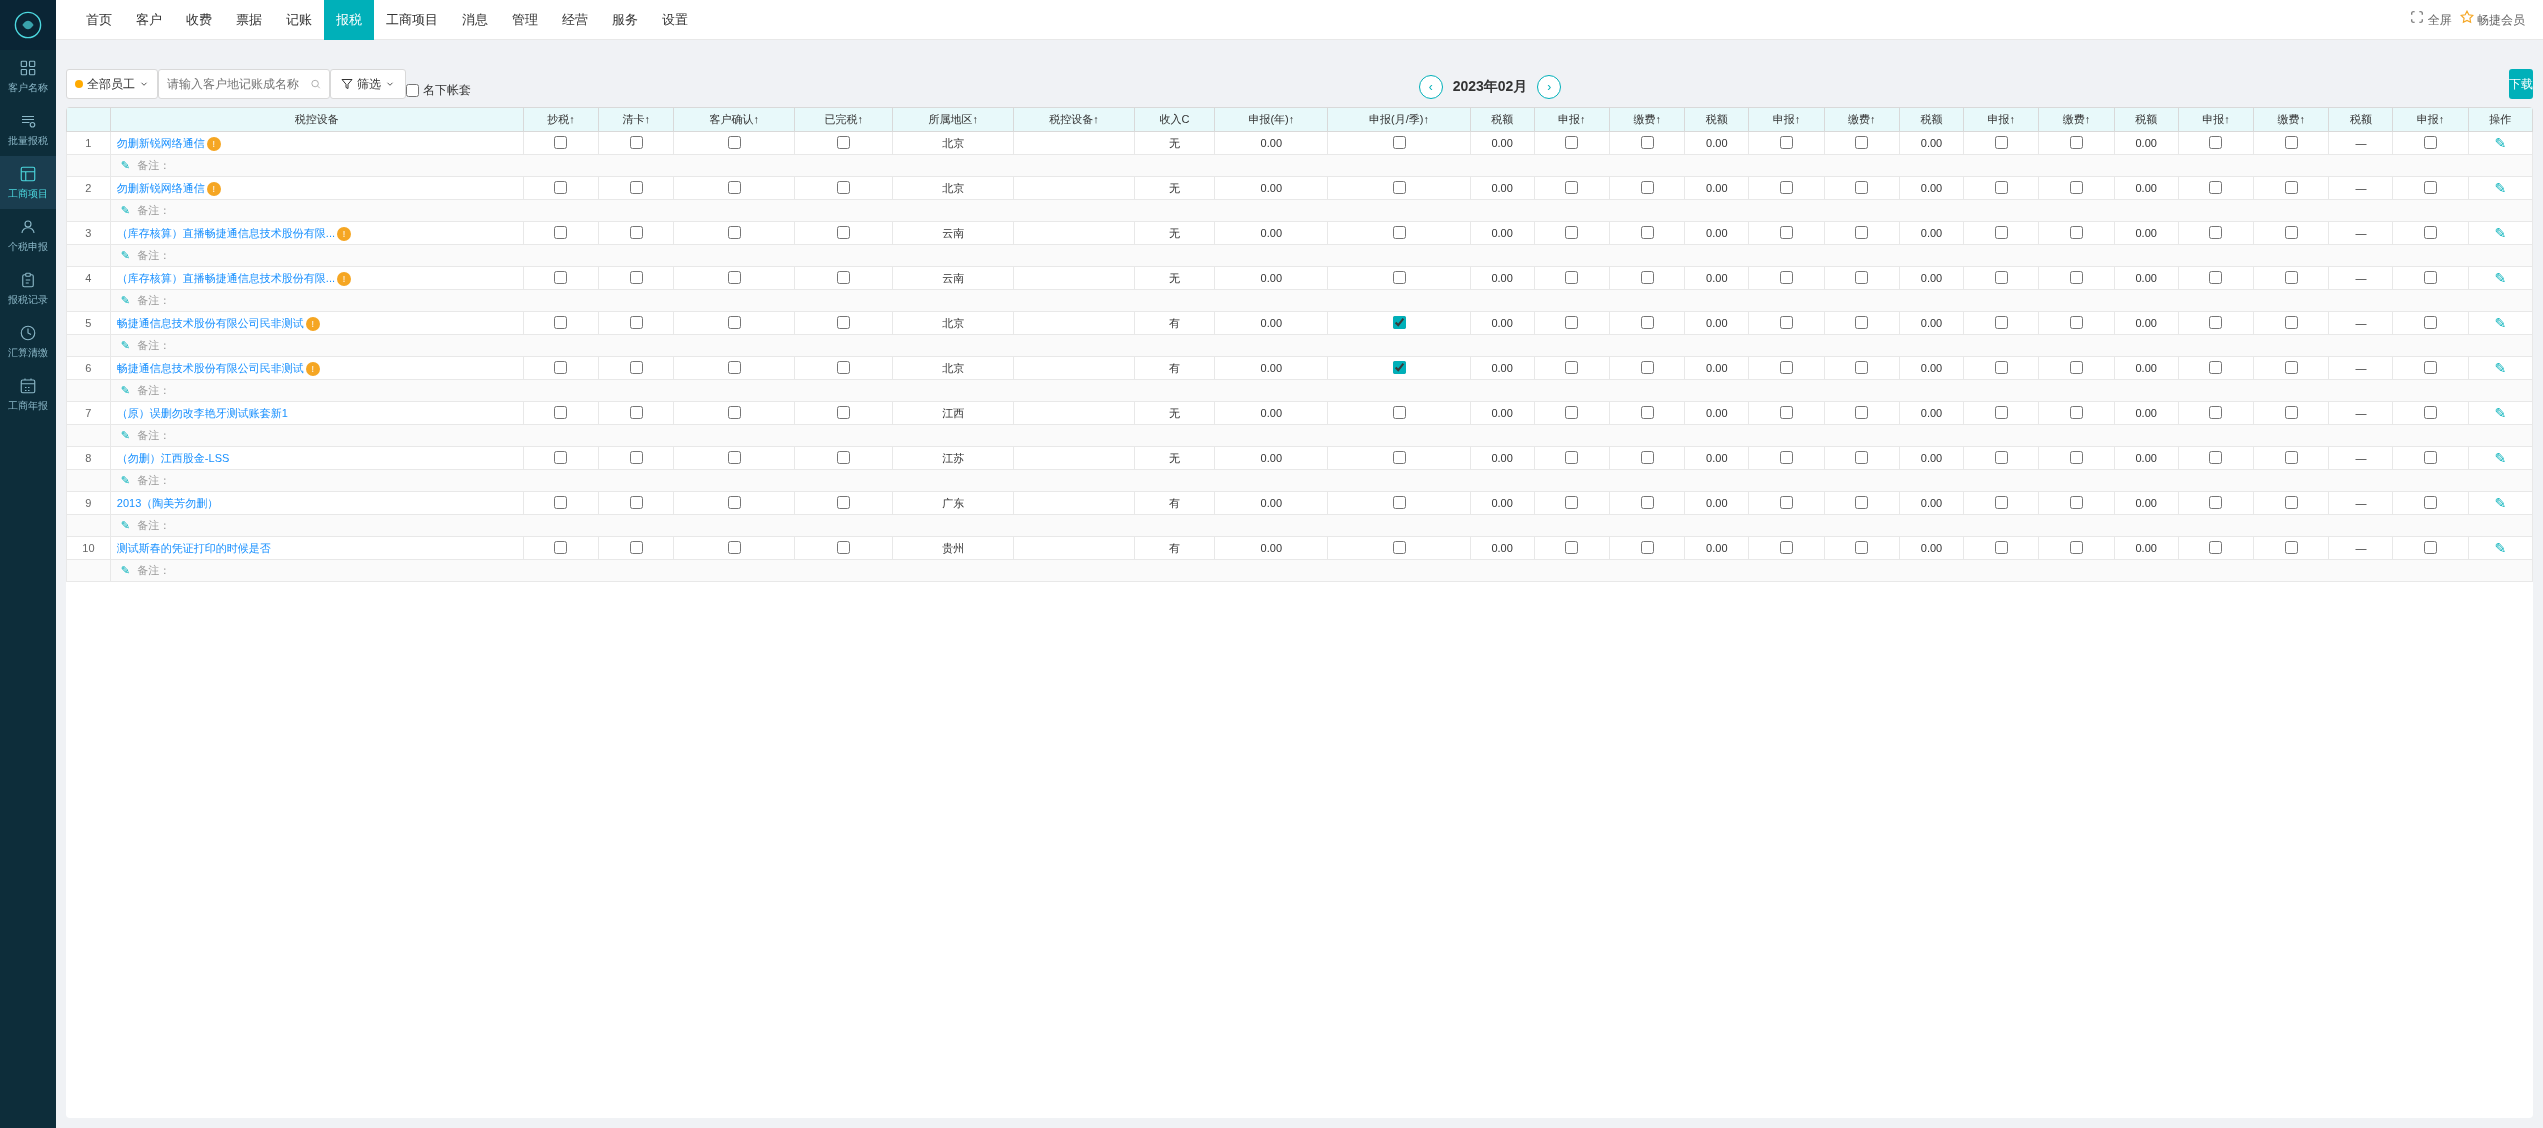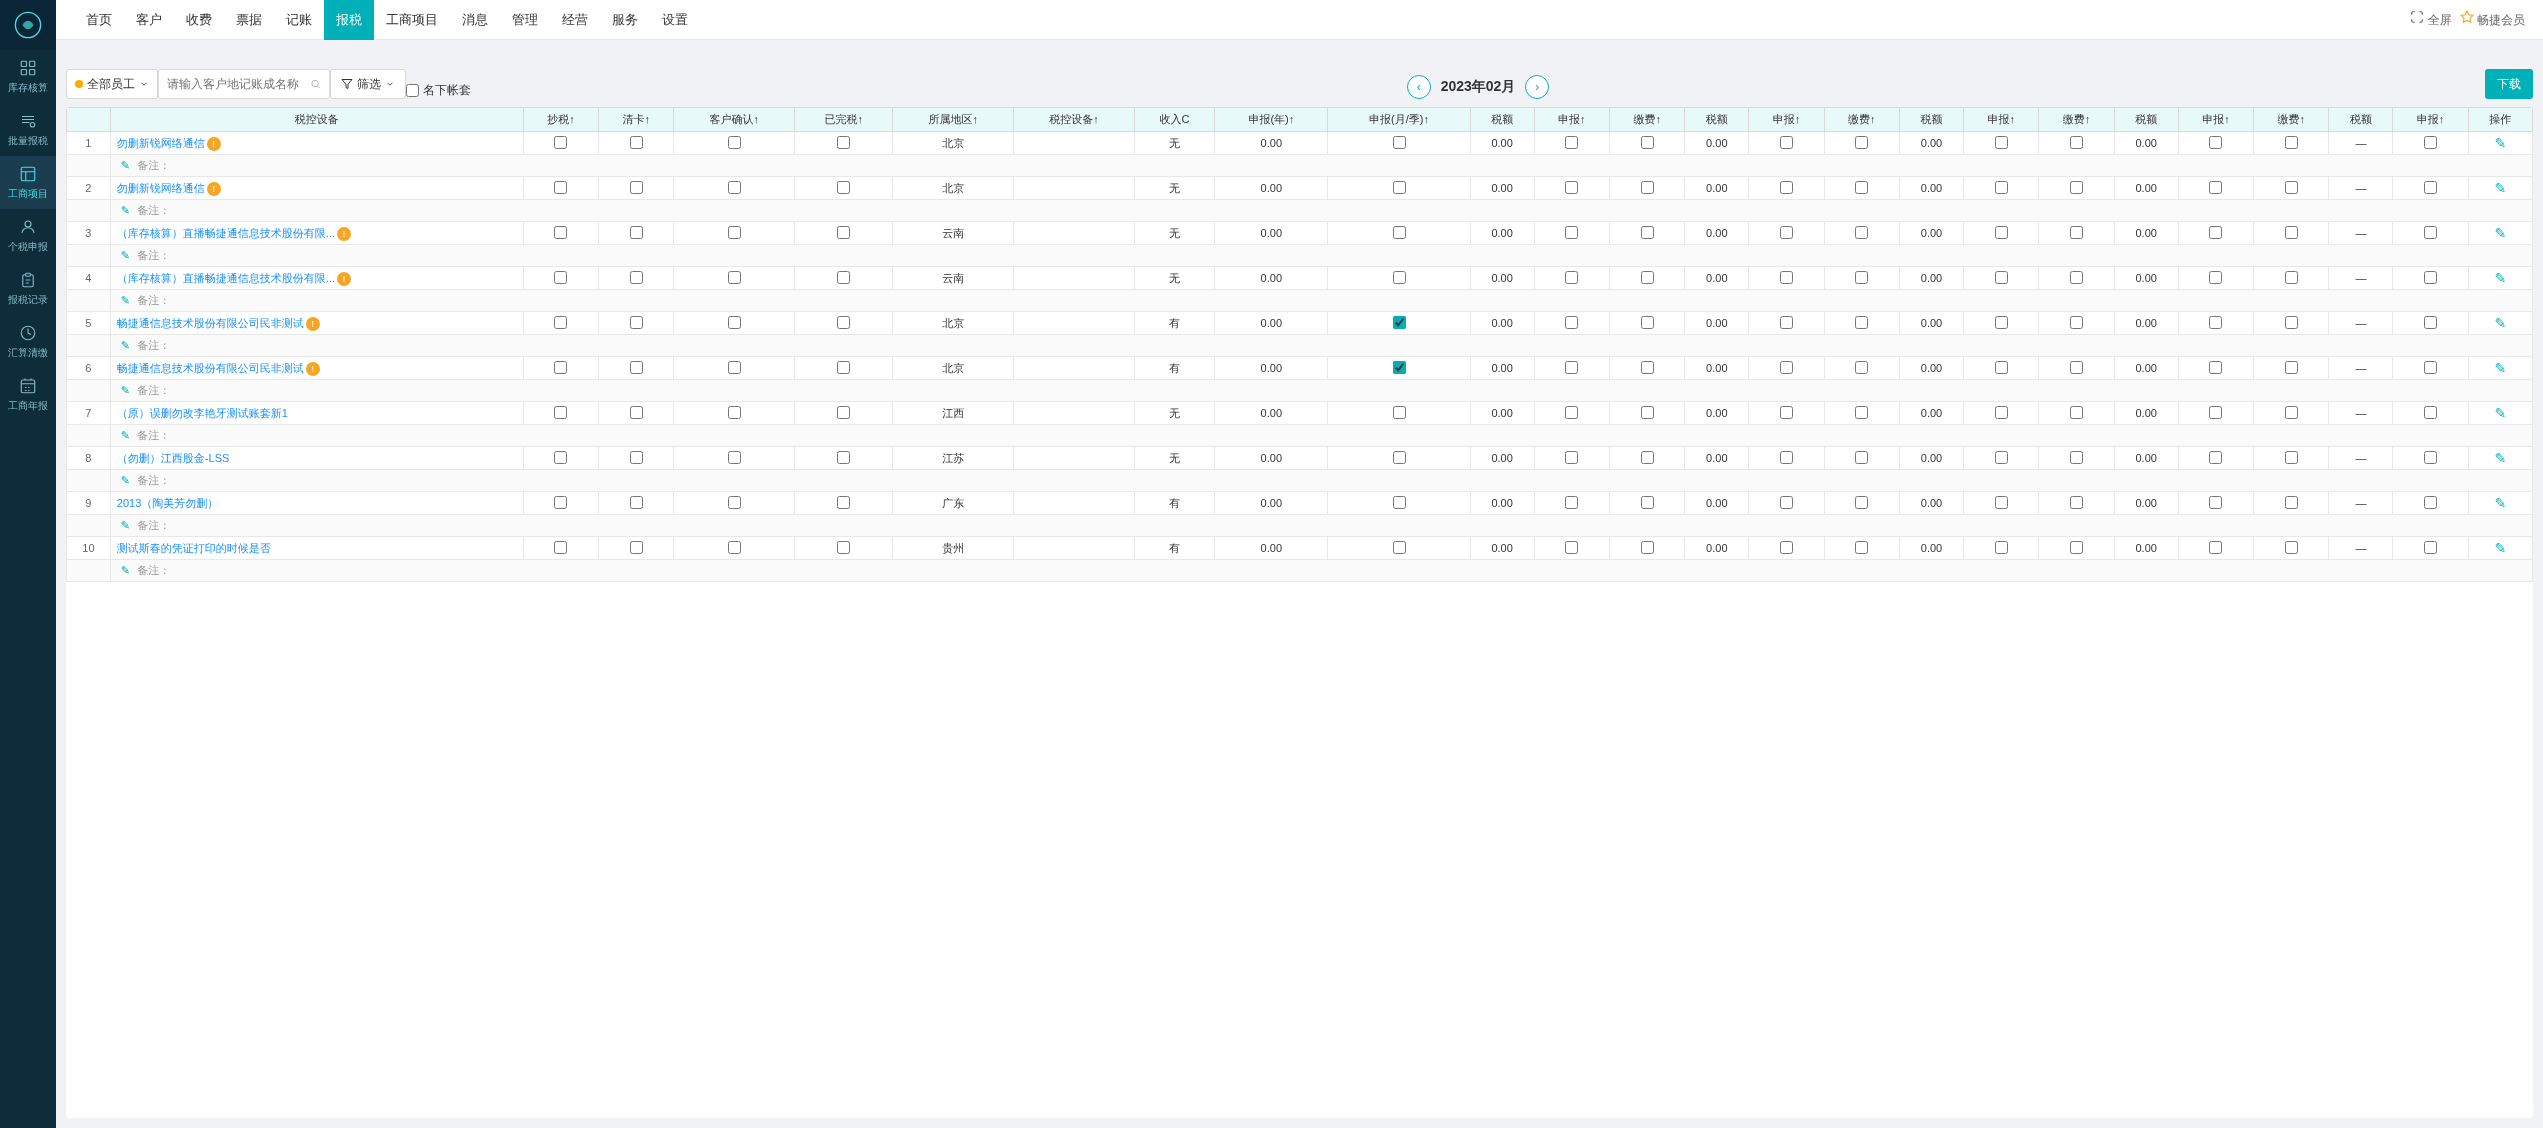--- a/index.html
+++ b/index.html
@@ -171,21 +171,21 @@
       display: flex;
       align-items: center;
       justify-content: center;
       font-size: 12px;
     }
     .download-btn {
       background: #00b0b9;
       color: #fff;
       border: none;
       border-radius: 3px;
-      padding: 0 12px;
+      padding: 0 0;
       height: 30px;
       cursor: pointer;
       font-size: 12px;
     }
 
     
     .table-container {
       flex: 1;
       overflow: auto;
       background: #fff;
@@ -293,21 +293,21 @@
 
   <div class="sidebar-item">
     <div class="sidebar-icon">
       <svg width="18" height="18" viewBox="0 0 24 24" fill="none" stroke="currentColor" stroke-width="1.5">
         <rect x="3" y="3" width="7" height="7" rx="1"></rect>
         <rect x="14" y="3" width="7" height="7" rx="1"></rect>
         <rect x="3" y="14" width="7" height="7" rx="1"></rect>
         <rect x="14" y="14" width="7" height="7" rx="1"></rect>
       </svg>
     </div>
-    <span>库存核算</span>
+    <span>客户名称</span>
   </div>
 
   <div class="sidebar-item">
     <div class="sidebar-icon">
       <svg width="18" height="18" viewBox="0 0 24 24" fill="none" stroke="currentColor" stroke-width="1.5">
         <path d="M4 6h16M4 10h16M4 14h10"></path>
         <circle cx="18" cy="17" r="3"></circle>
       </svg>
     </div>
     <span>批量报税</span>

